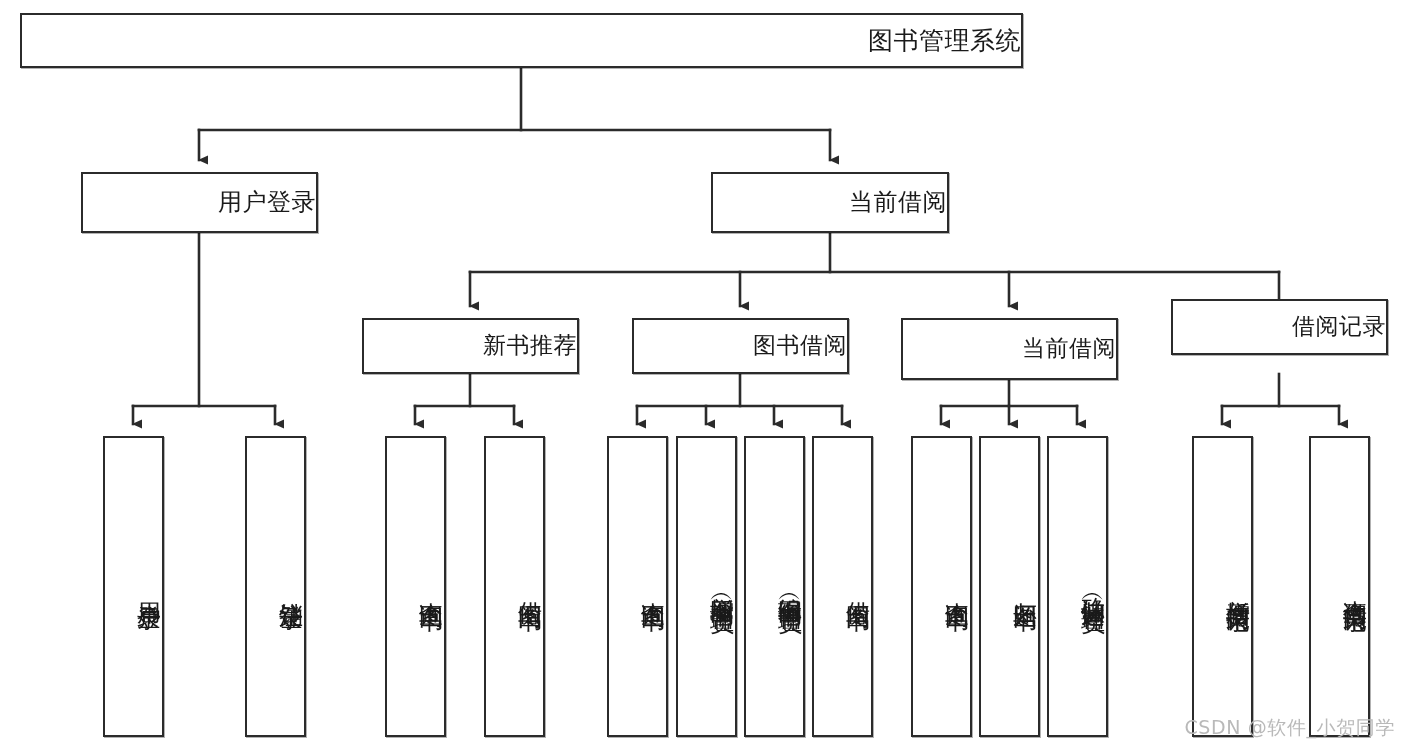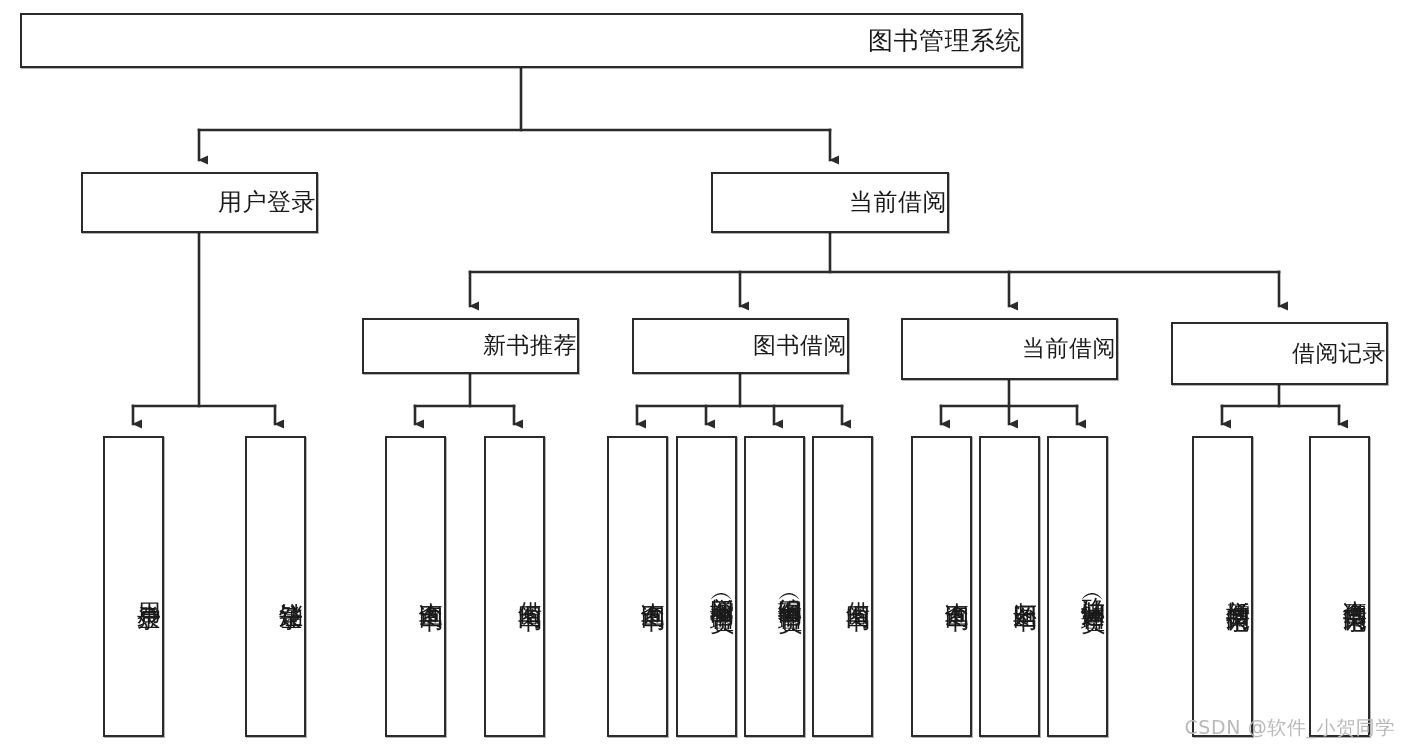--- a/index.html
+++ b/index.html
@@ -135,21 +135,21 @@
 
   <div class="node node-l3" style="left:362px; top:318px; width:217px; height:56px;">
     <span class="lbl">新书推荐</span>
   </div>
   <div class="node node-l3" style="left:632px; top:318px; width:217px; height:56px;">
     <span class="lbl">图书借阅</span>
   </div>
   <div class="node node-l3" style="left:901px; top:318px; width:217px; height:62px;">
     <span class="lbl">当前借阅</span>
   </div>
-  <div class="node node-l3" style="left:1171px; top:322px; width:217px; height:63px;">
+  <div class="node node-l3" style="left:1171px; top:299px; width:217px; height:56px;">
     <span class="lbl">借阅记录</span>
   </div>
 
   <div class="node node-leaf" style="left:103px; top:436px; width:61px; height:301px;">
     <span class="lbl">用户登录</span>
   </div>
   <div class="node node-leaf" style="left:245px; top:436px; width:61px; height:301px;">
     <span class="lbl">注销登录</span>
   </div>
 

